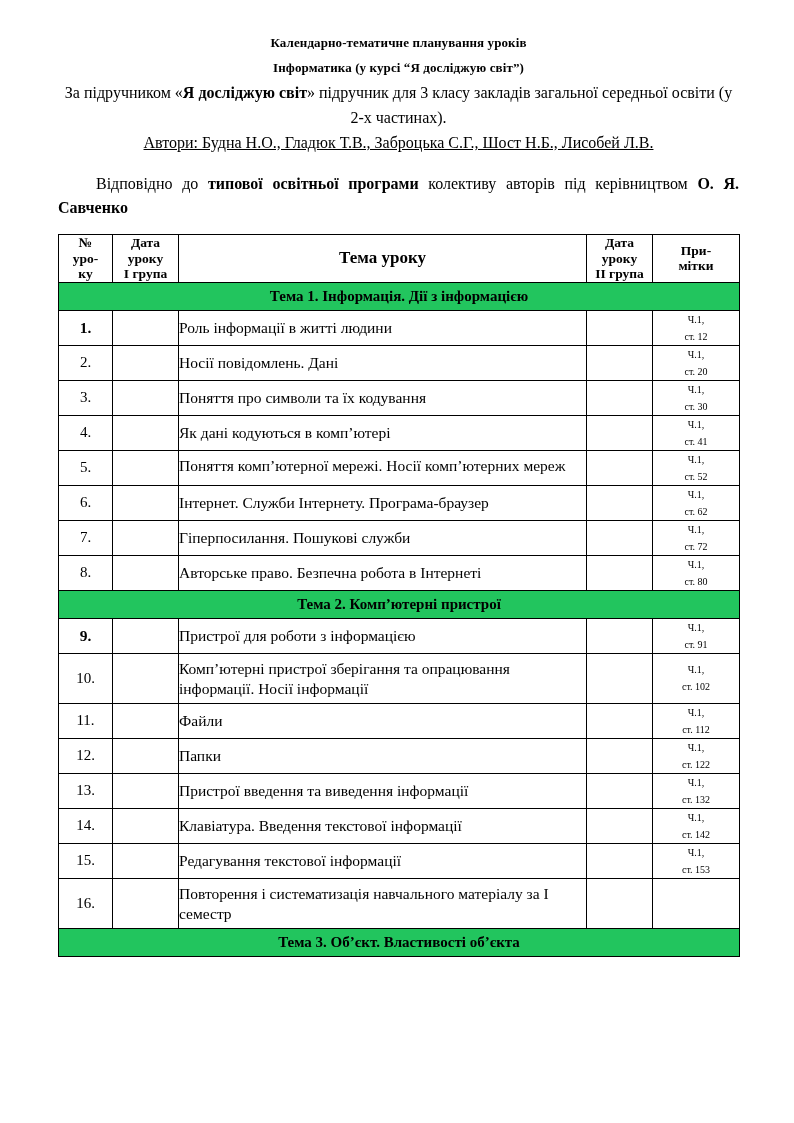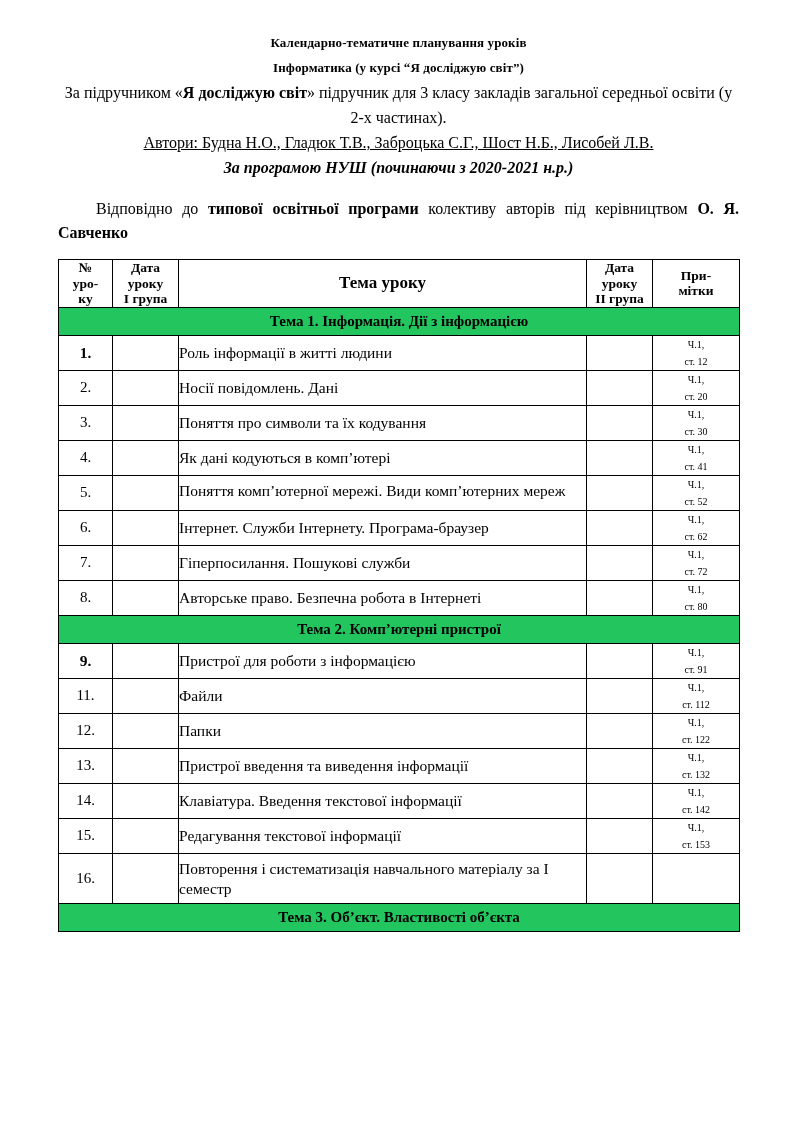--- a/index.html
+++ b/index.html
@@ -154,21 +154,20 @@
 
   <div class="title-block">
     <div class="title-line">Календарно-тематичне планування уроків</div>
     <div class="title-line">Інформатика (у курсі “Я досліджую світ”)</div>
   </div>
 
   <div class="subtitle"><span>За підручником «</span><span class="b">Я досліджую світ</span><span>» підручник для 3 класу закладів загальної середньої освіти (у 2-х частинах).</span></div>
 
   <div class="authors">Автори: Будна Н.О., Гладюк Т.В., Заброцька С.Г., Шост Н.Б., Лисобей Л.В.</div>
 
-  <div class="program-line">За програмою НУШ (починаючи з 2020-2021 н.р.)</div>
 
   <div class="para"><span>Відповідно до </span><span class="b">типової освітньої програми</span><span> колективу авторів під керівництвом </span><span class="b">О. Я. Савченко</span></div>
 
   <table class="ktp">
     <colgroup>
       <col class="c-num">
       <col class="c-date1">
       <col class="c-theme">
       <col class="c-date2">
       <col class="c-notes">
@@ -237,21 +236,21 @@
           <td class="theme">Як дані кодуються в комп’ютері</td>
           <td class="blank"></td>
           <td class="notes">
             <span class="notes-l1">Ч.1,</span>
             <span class="notes-l2">ст. 41</span>
           </td>
         </tr>
         <tr>
           <td class="num">5.</td>
           <td class="blank"></td>
-          <td class="theme two-line">Поняття комп’ютерної мережі. Види комп’ютерних мереж</td>
+          <td class="theme two-line">Поняття комп’ютерної мережі. Носії комп’ютерних мереж</td>
           <td class="blank"></td>
           <td class="notes">
             <span class="notes-l1">Ч.1,</span>
             <span class="notes-l2">ст. 52</span>
           </td>
         </tr>
         <tr>
           <td class="num">6.</td>
           <td class="blank"></td>
           <td class="theme">Інтернет. Служби Інтернету. Програма-браузер</td>
@@ -288,20 +287,30 @@
           <td class="num bold">9.</td>
           <td class="blank"></td>
           <td class="theme">Пристрої для роботи з інформацією</td>
           <td class="blank"></td>
           <td class="notes">
             <span class="notes-l1">Ч.1,</span>
             <span class="notes-l2">ст. 91</span>
           </td>
         </tr>
         <tr>
+          <td class="num">10.</td>
+          <td class="blank"></td>
+          <td class="theme two-line">Комп’ютерні пристрої зберігання та опрацювання інформації. Носії інформації</td>
+          <td class="blank"></td>
+          <td class="notes">
+            <span class="notes-l1">Ч.1,</span>
+            <span class="notes-l2">ст. 102</span>
+          </td>
+        </tr>
+        <tr>
           <td class="num">11.</td>
           <td class="blank"></td>
           <td class="theme">Файли</td>
           <td class="blank"></td>
           <td class="notes">
             <span class="notes-l1">Ч.1,</span>
             <span class="notes-l2">ст. 112</span>
           </td>
         </tr>
         <tr>

